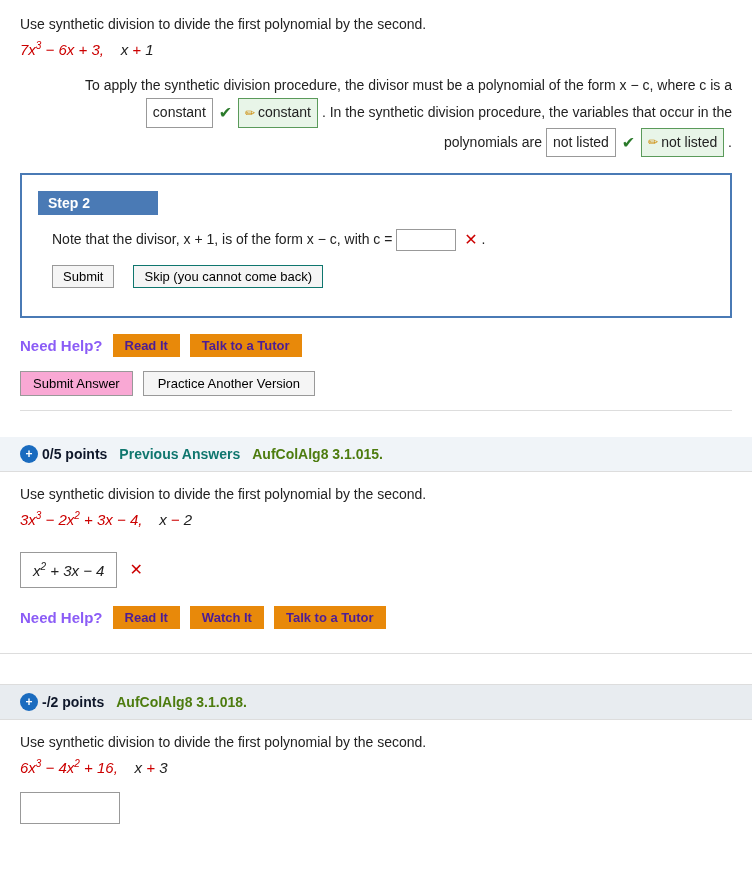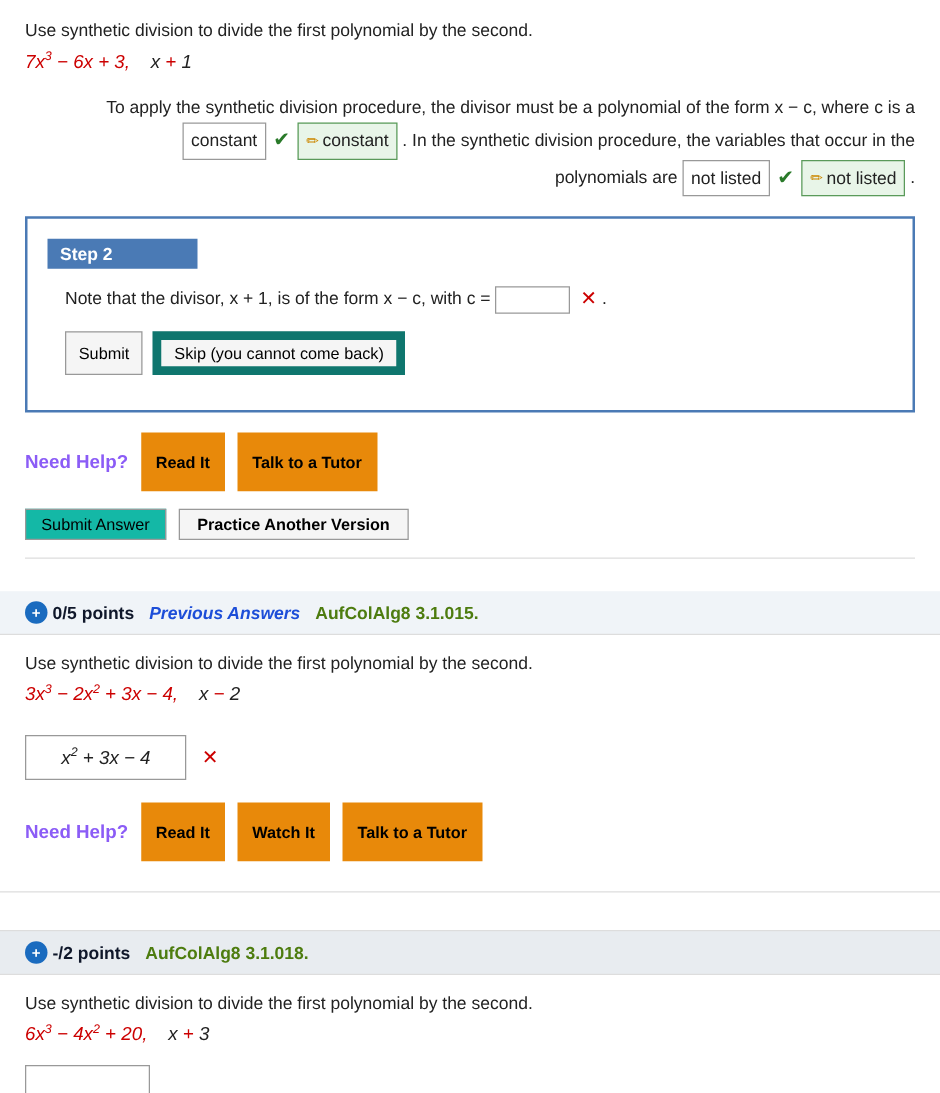--- a/index.html
+++ b/index.html
@@ -111,34 +111,34 @@
 
     .red-x {
       color: #cc0000;
       font-size: 16px;
       vertical-align: middle;
       margin-left: 4px;
     }
 
     .step2-buttons {
       display: flex;
-      gap: 8px;
+      gap: 19px;
       margin-top: 8px;
     }
 
     .btn-submit-step {
       border: 1px solid #999;
       background: #f5f5f5;
       padding: 3px 10px;
       cursor: pointer;
       font-size: 13px;
     }
 
     .btn-skip {
-      border: 7px solid #0f766e;
+      border: 1px solid #0f766e;
       background: #f5f5f5;
       padding: 3px 10px;
       cursor: pointer;
       font-size: 13px;
     }
 
     
     .need-help-row {
       display: flex;
       align-items: center;
@@ -147,52 +147,51 @@
     }
 
     .need-help-label {
       color: #8b5cf6;
       font-weight: bold;
       font-size: 15px;
     }
 
     .btn-orange {
       background: #e8890a;
-      color: #000000;
+      color: #4c1d95;
       border: none;
-      padding: 16px 12px;
+      padding: 4px 12px;
       cursor: pointer;
       font-size: 13px;
       font-weight: bold;
     }
 
     
     .bottom-buttons {
       display: flex;
       gap: 10px;
       margin: 10px 0;
       padding-bottom: 14px;
       border-bottom: 1px solid #ddd;
     }
 
     .btn-submit-answer {
       border: 1px solid #999;
-      background: #14b8a6;
+      background: #f9a8d4;
       padding: 4px 12px;
       cursor: pointer;
       font-size: 13px;
     }
 
     .btn-practice {
       border: 1px solid #999;
       background: #f5f5f5;
       padding: 4px 14px;
       cursor: pointer;
       font-size: 13px;
-      font-weight: bold;
     }
 
     
     .prev-section {
       background: #f0f4f8;
       padding: 8px 20px;
       display: flex;
       align-items: center;
       gap: 12px;
       border-bottom: 1px solid #ddd;
@@ -217,43 +216,42 @@
       font-weight: bold;
     }
 
     .points-text {
       color: #0f172a;
       font-weight: bold;
       font-size: 14px;
     }
 
     .prev-answers-link {
-      color: #1d4ed8;
+      color: #0f766e;
       font-weight: bold;
       font-size: 14px;
       text-decoration: none;
       cursor: pointer;
-      font-style: italic;
     }
 
     .problem-id {
       font-weight: bold;
       font-size: 14px;
       color: #4d7c0f;
     }
 
     
     .problem-section {
       padding: 14px 20px;
       border-bottom: 1px solid #ddd;
     }
 
     .answer-box-display {
       border: 1px solid #999;
-      padding: 8px 28px;
+      padding: 8px 12px;
       display: inline-block;
       margin: 8px 0;
       font-size: 15px;
       font-style: italic;
     }
 
     .need-help-row2 {
       display: flex;
       align-items: center;
       gap: 10px;
@@ -396,16 +394,16 @@
   <span class="points-badge">
     <span class="minus-circle">+</span>
     <span class="points-text">-/2 points</span>
   </span>
   <span class="problem-id">AufColAlg8 3.1.018.</span>
 </div>
 
 <div class="third-problem">
   <div class="problem-instruction">Use synthetic division to divide the first polynomial by the second.</div>
   <div class="polynomial-display">
-    6<span class="math-italic">x</span><sup>3</sup> − 4<span class="math-italic">x</span><sup>2</sup> + <span style="color:#cc0000;">20</span>, &nbsp;&nbsp; <span style="color:#222; font-style:italic;">x</span> + <span style="color:#222;">3</span>
+    6<span class="math-italic">x</span><sup>3</sup> − 4<span class="math-italic">x</span><sup>2</sup> + <span style="color:#cc0000;">16</span>, &nbsp;&nbsp; <span style="color:#222; font-style:italic;">x</span> + <span style="color:#222;">3</span>
   </div>
   <input class="answer-input-large" type="text" value="" style="">
 </div>
 
 </body></html>

